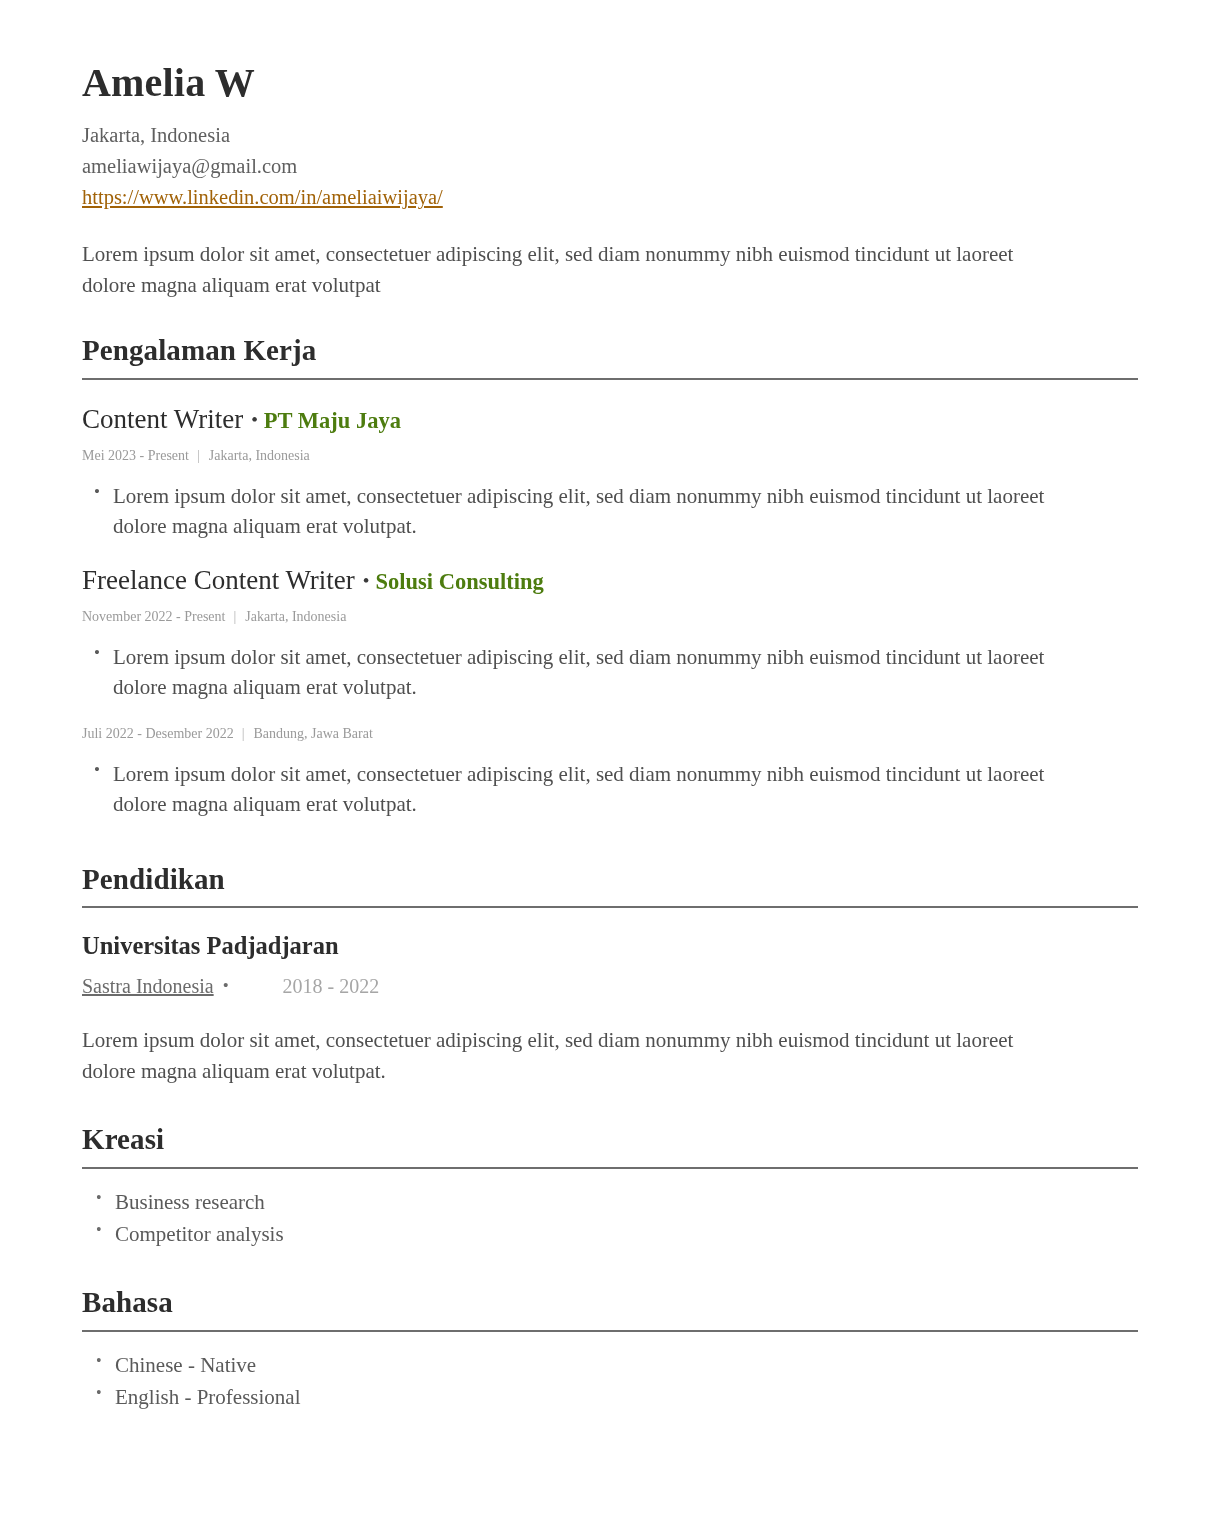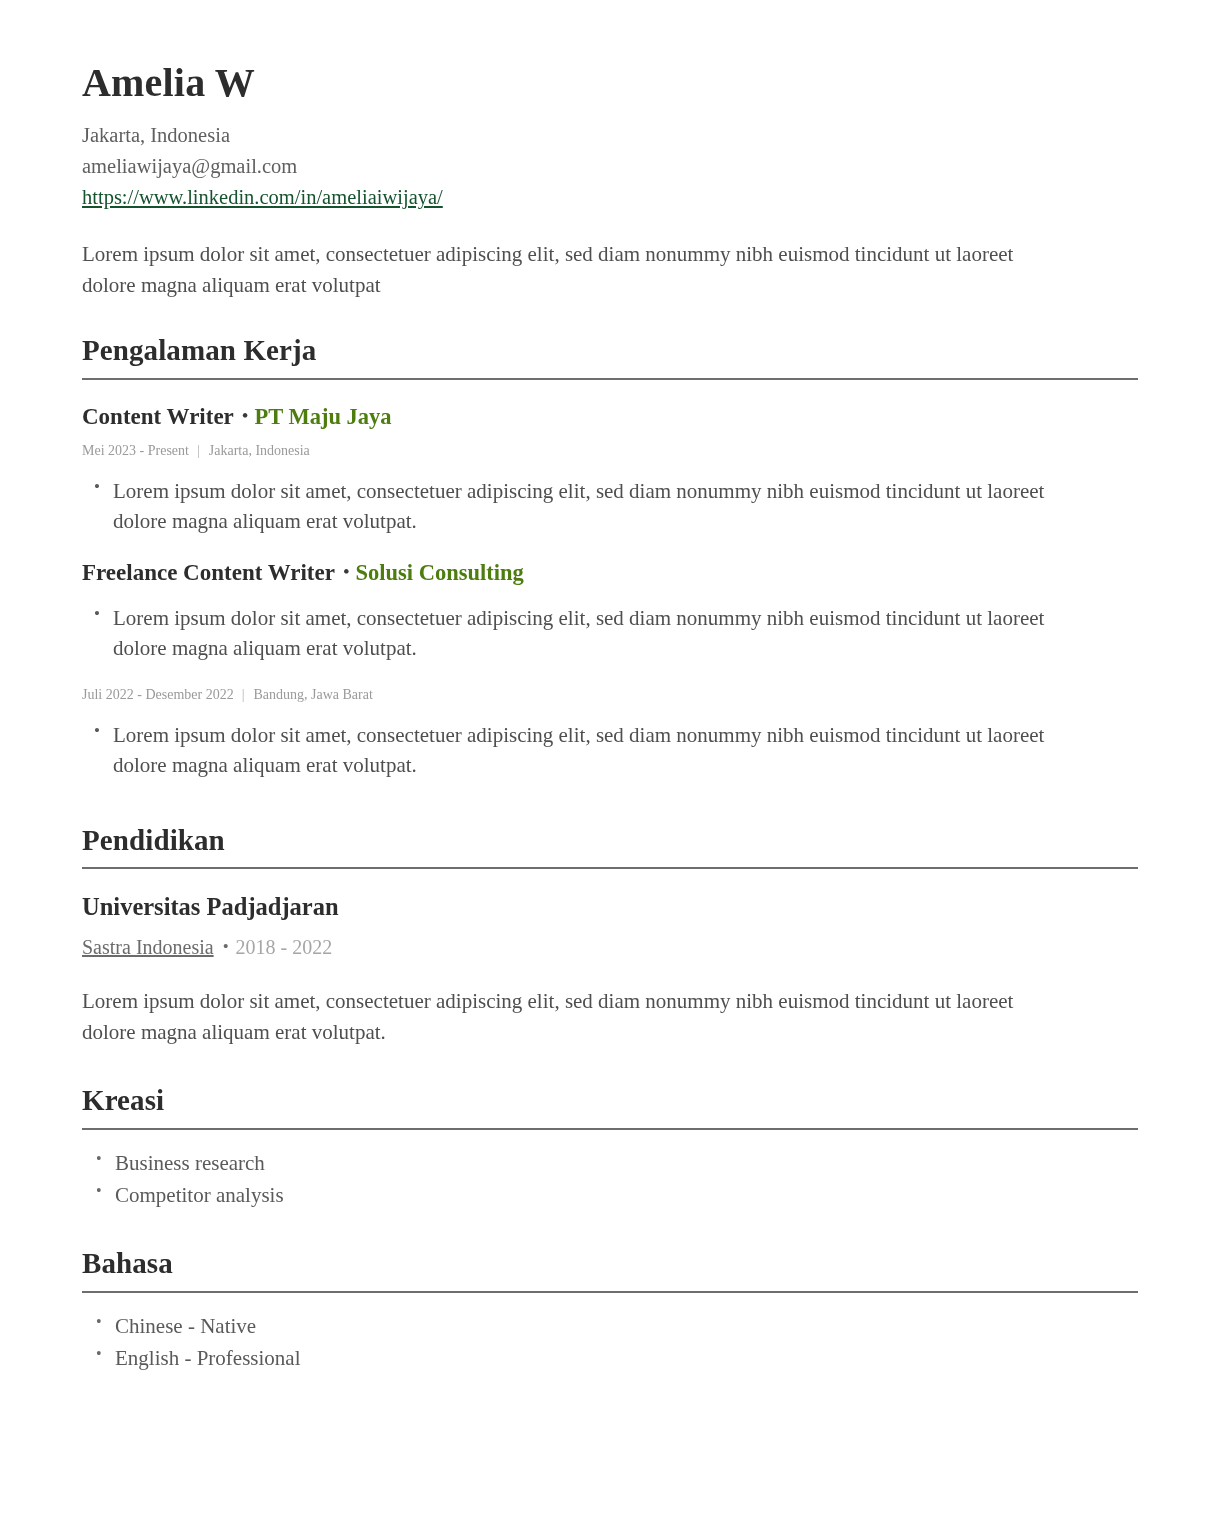--- a/index.html
+++ b/index.html
@@ -33,21 +33,21 @@
     margin: 0 0 16px 0;
   }
   .contact-line {
     font-size: 20.5px;
     color: #5f5f5f;
     line-height: 1.52;
     white-space: nowrap;
   }
   .contact-link {
     font-size: 20.5px;
-    color: #14532d;
+    color: #a16207;
     line-height: 1.52;
     text-decoration: underline;
     text-underline-offset: 2px;
     display: inline-block;
   }
   .summary {
     font-size: 21px;
     color: #4f4f4f;
     line-height: 1.46;
     margin-top: 26px;
@@ -75,22 +75,22 @@
 
   
   .entry {
     margin-top: 24px;
   }
   .entry-head {
     line-height: 1.15;
     white-space: nowrap;
   }
   .entry-role {
-    font-size: 23px;
-    font-weight: bold;
+    font-size: 27px;
+    font-weight: normal;
     color: #2d2d2d;
   }
   .entry-sep {
     font-size: 19px;
     color: #3a3a3a;
     padding: 0 6px 0 8px;
     position: relative;
     top: -2px;
   }
   .entry-company {
@@ -148,21 +148,21 @@
     white-space: nowrap;
   }
   .edu-major { color: #6b6b6b; text-decoration: underline; }
   .edu-dot {
     color: #6b6b6b;
     padding: 0 7px 0 9px;
     font-size: 17px;
     position: relative;
     top: -2px;
   }
-  .edu-years { color: #a6a6a6; }
+  .edu-years { color: #a6a6a6; margin-left: 47px; }
   .edu-desc {
     font-size: 21px;
     color: #4f4f4f;
     line-height: 1.46;
     margin-top: 27px;
     max-width: 1012px;
   }
 
   
   ul.simple {
@@ -216,20 +216,23 @@
       </div>
       <ul class="bullets">
         <li>Lorem ipsum dolor sit amet, consectetuer adipiscing elit, sed diam nonummy nibh euismod tincidunt ut laoreet dolore magna aliquam erat volutpat.</li>
       </ul>
     </div>
 
     <div class="entry">
       <div class="entry-head">
         <span class="entry-role">Freelance Content Writer</span><span class="entry-sep">•</span><span class="entry-company">Solusi Consulting</span>
       </div>
+      <div class="entry-meta">
+        <span>November 2022 - Present</span><span class="meta-pipe">|</span><span>Jakarta, Indonesia</span>
+      </div>
       <ul class="bullets">
         <li>Lorem ipsum dolor sit amet, consectetuer adipiscing elit, sed diam nonummy nibh euismod tincidunt ut laoreet dolore magna aliquam erat volutpat.</li>
       </ul>
     </div>
 
     <div class="entry">
       <div class="entry-meta">
         <span>Juli 2022 - Desember 2022</span><span class="meta-pipe">|</span><span>Bandung, Jawa Barat</span>
       </div>
       <ul class="bullets">

